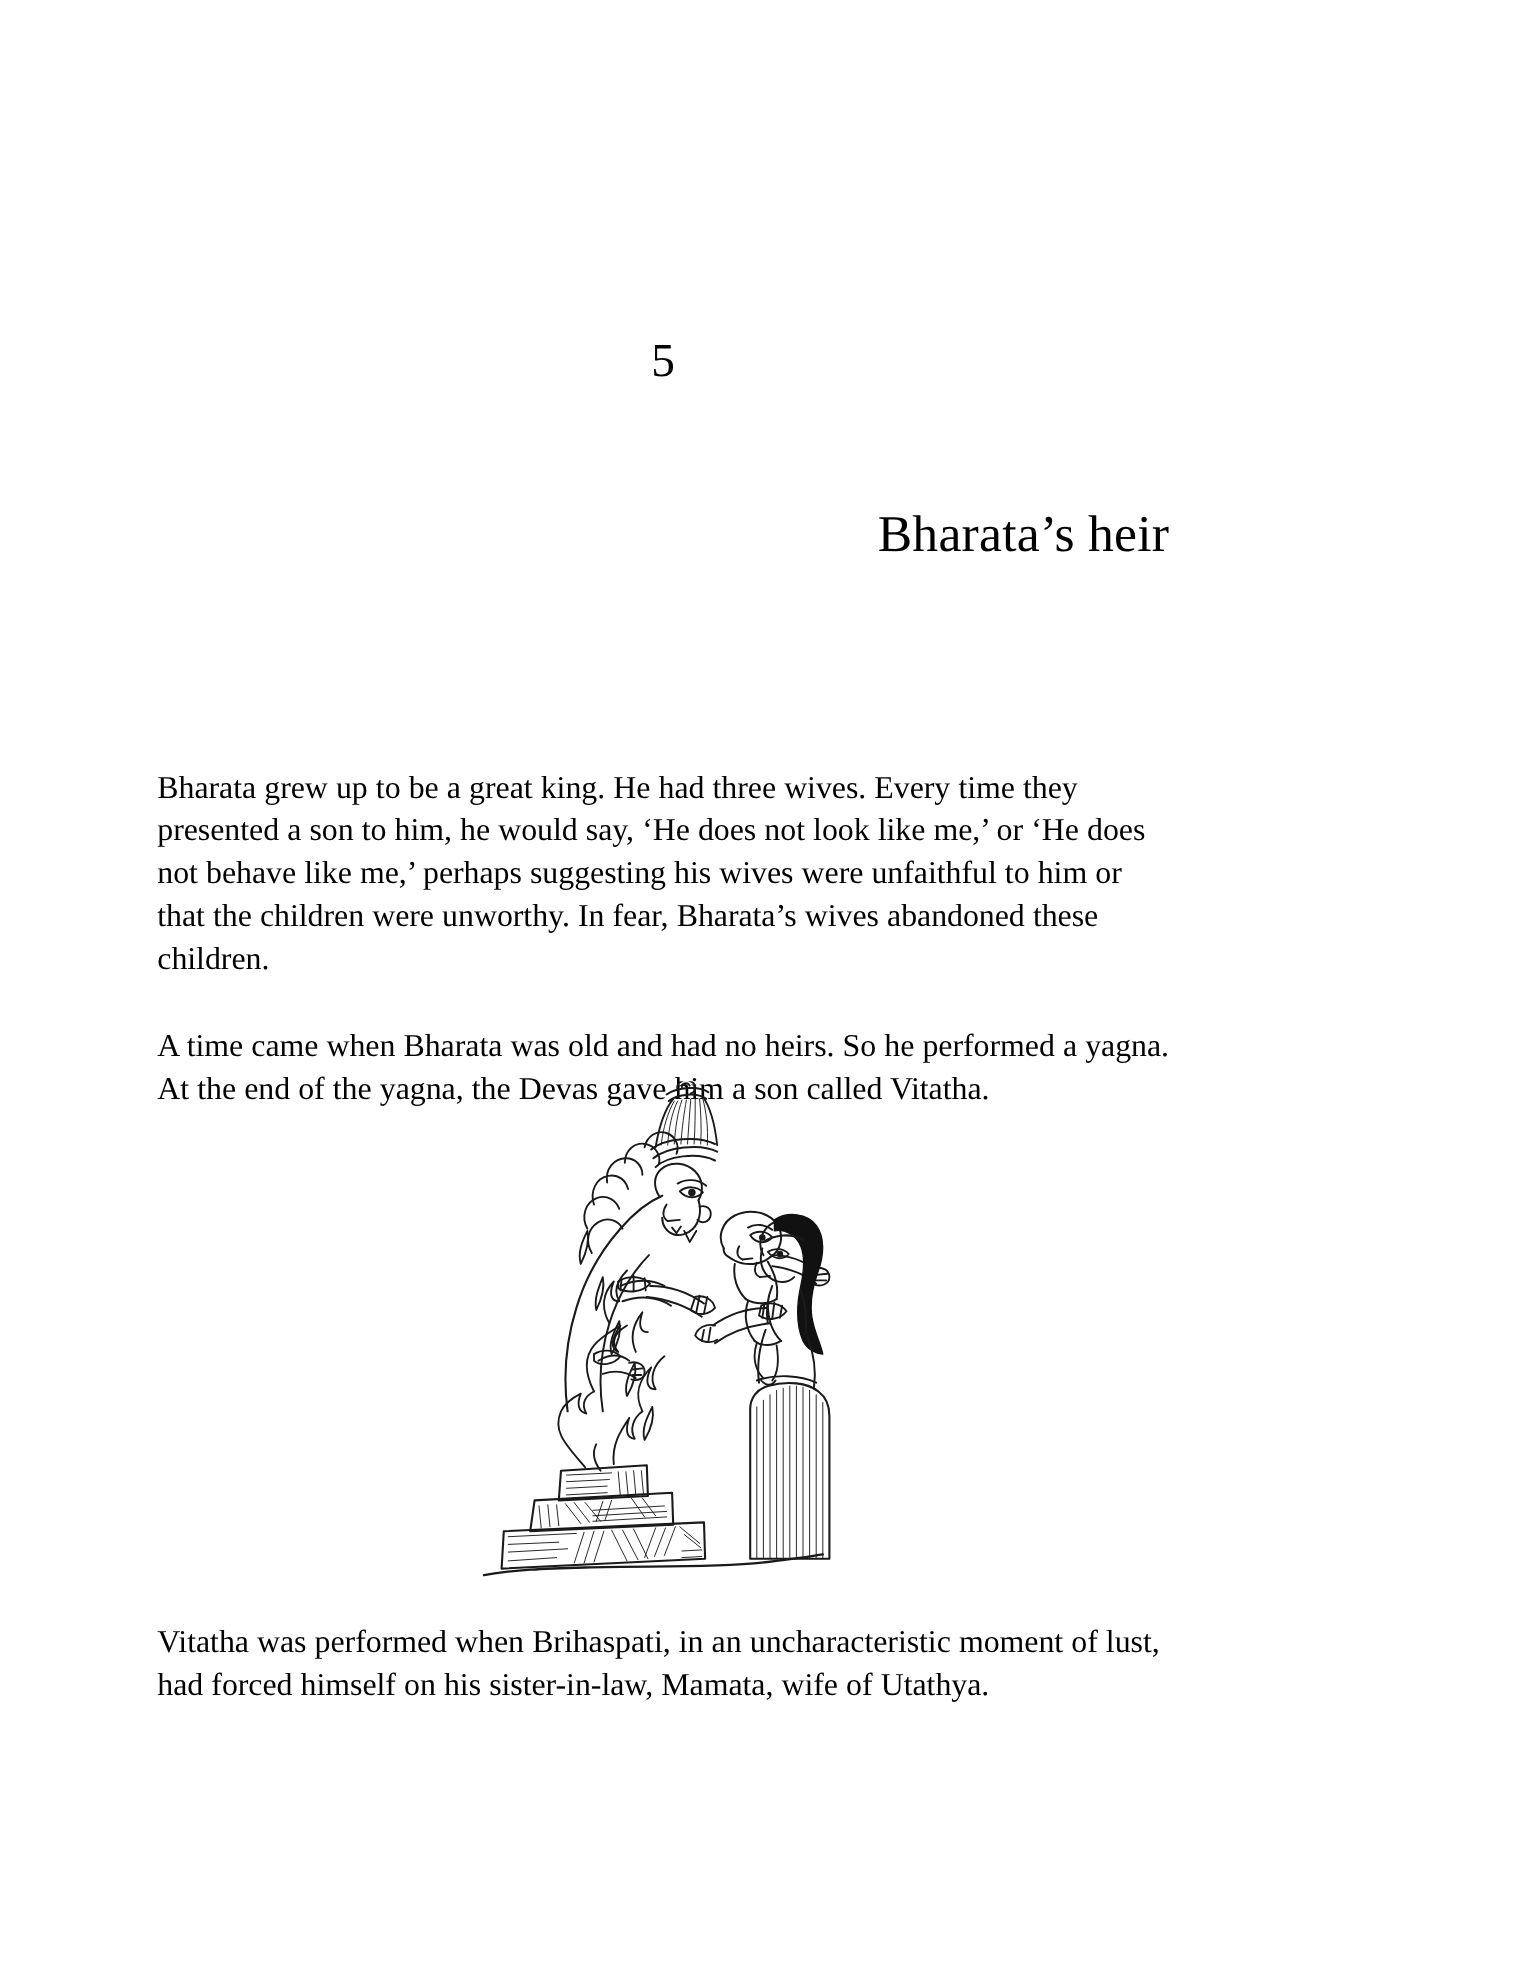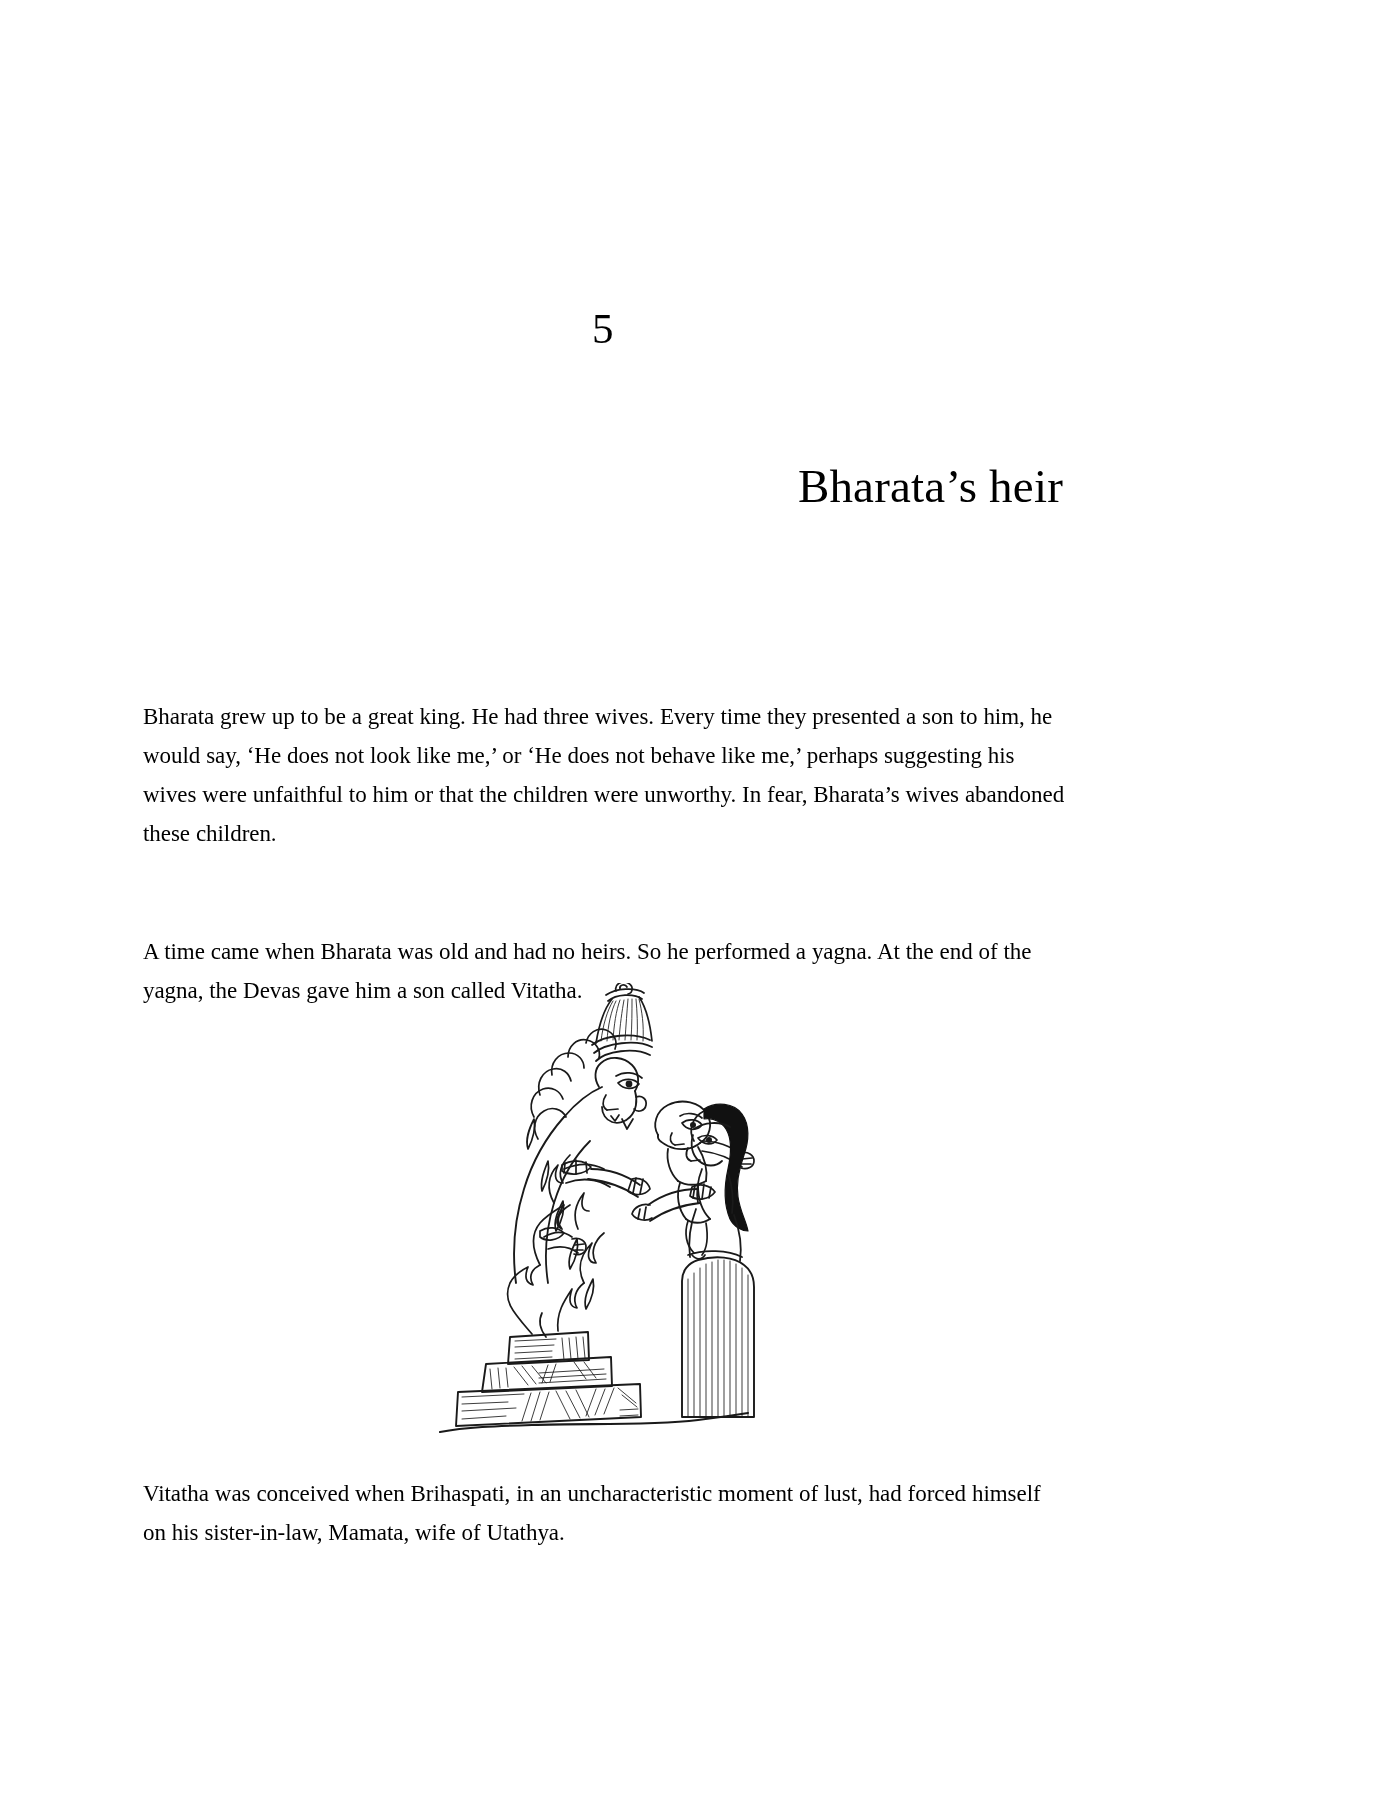--- a/index.html
+++ b/index.html
@@ -48,21 +48,21 @@
     text-align: right;
     font-size: 47px;
     line-height: 1.2;
     font-weight: normal;
     margin: 0;
     letter-spacing: 0.2px;
   }
 
   .para {
     margin: 0;
-    font-size: 23px;
+    font-size: 29px;
     line-height: 39px;
     text-align: left;
     font-family: "Liberation Serif", "DejaVu Serif", serif;
     letter-spacing: -0.05px;
     word-spacing: 0.2px;
   }
 
   .para + .para {
     margin-top: 32px;
   }
@@ -335,16 +335,16 @@
             <path d="M294 278 L294 433"></path>
             <path d="M300 281 L300 433"></path>
             <path d="M306 285 L306 433"></path>
             <path d="M312 292 L312 433"></path>
           </g>
         </g>
 
       </svg>
     </div>
 
-    <p class="para" id="para-3">Vitatha was conceived when Brihaspati, in an uncharacteristic moment of lust, had forced himself on his sister-in-law, Mamata, wife of Utathya.</p>
+    <p class="para" id="para-3">Vitatha was performed when Brihaspati, in an uncharacteristic moment of lust, had forced himself on his sister-in-law, Mamata, wife of Utathya.</p>
 
   </div>
 </div>
 
 </body></html>

